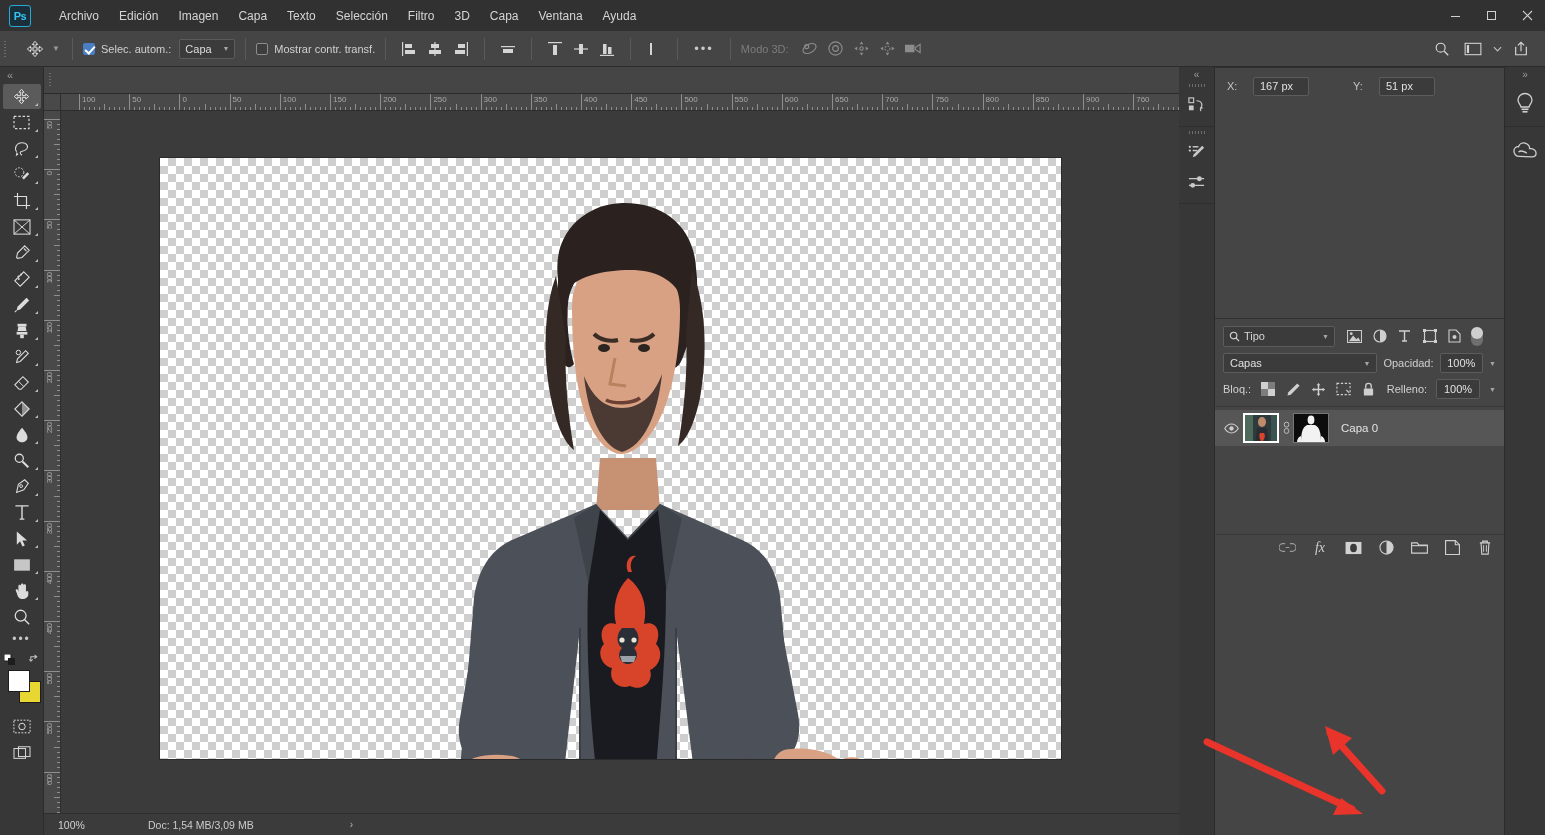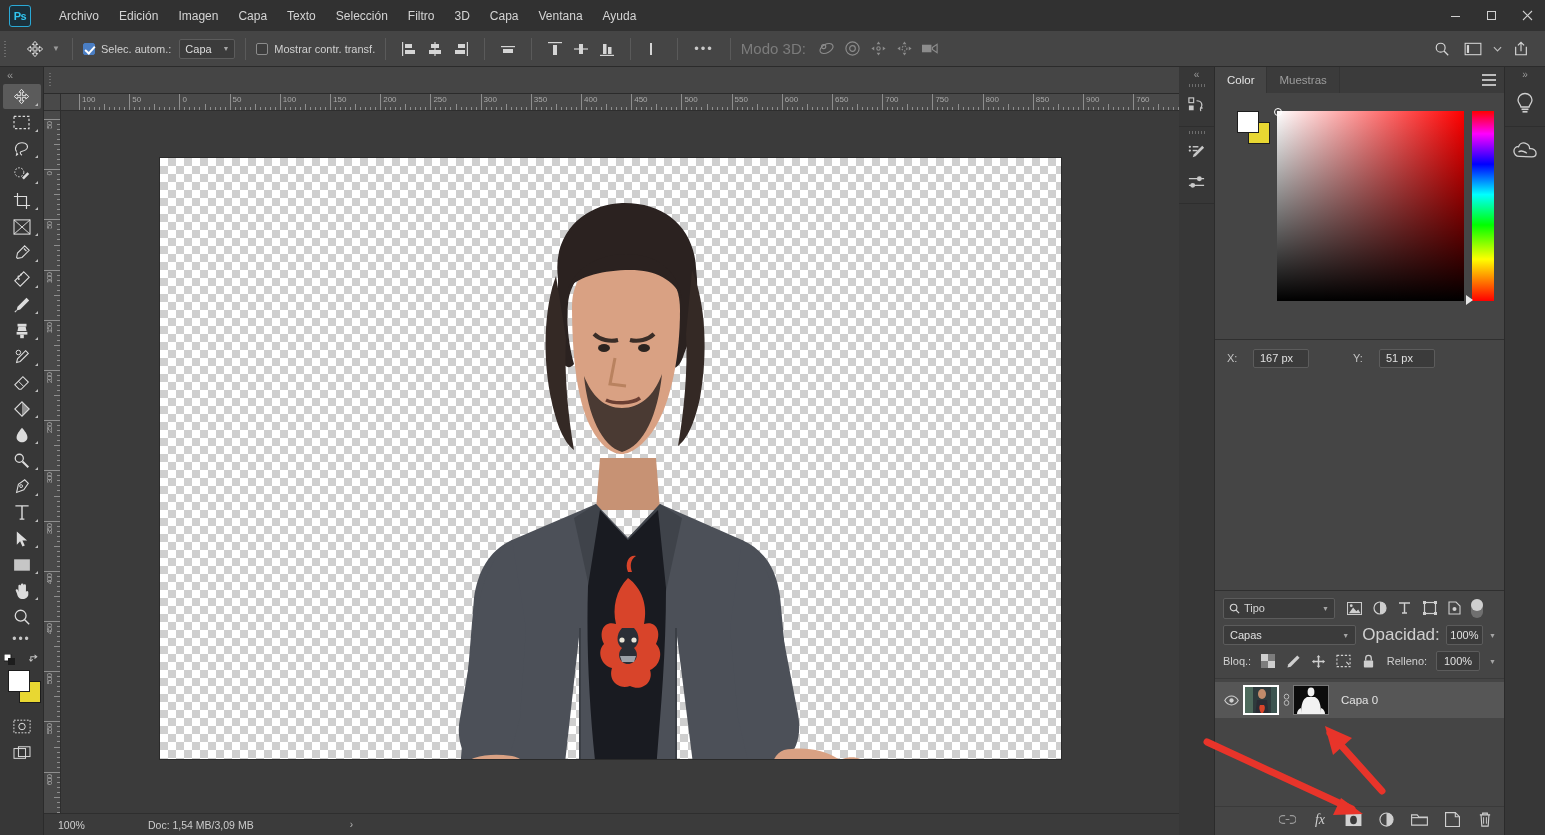--- a/index.html
+++ b/index.html
@@ -71,21 +71,21 @@
     border-radius: 2px; display: flex; align-items: center;
     padding: 0 5px; margin-left: 8px; justify-content: space-between;
     font-size: 11px; color: #ddd;
   }
   .ob-select .cv { font-size: 7px; color: #a5a5a5; }
   .align-btn {
     width: 26px; height: 24px; display: flex; align-items: center;
     justify-content: center;
   }
   .ob-dots { color: #c8c8c8; letter-spacing: 2px; font-size: 13px; padding: 0 6px; }
-  .ob-dim { color: #7c7c7c; font-size: 15px; }
+  .ob-dim { color: #7c7c7c; font-size: 11px; }
   .ob-right { margin-left: auto; display: flex; align-items: center; padding-right: 10px; gap: 3px; }
   .ob-ricon { width: 28px; height: 26px; display: flex; align-items: center; justify-content: center; }
 
   
   .toolbar {
     position: absolute; left: 0; top: 67px; width: 44px; height: 768px;
     background: #373737; border-right: 1px solid #2b2b2b;
     padding-top: 4px;
   }
   .tb-grip { height: 13px; position: relative; }
@@ -1212,43 +1212,20 @@
             <path d="M2 6 H18 M2 13 H18" stroke="#c9c9c9" stroke-width="1.4"></path>
             <circle cx="13" cy="6" r="2.6" fill="#c9c9c9"></circle>
             <circle cx="6" cy="13" r="2.6" fill="#c9c9c9"></circle>
           </svg>
       </div>
     </div>
   </div>
 
   <div class="rightpanels">
 
-    <div class="panel">
-      <div class="panel-tabs">
-        <div class="ptab active">Color</div>
-        <div class="ptab">Muestras</div>
-        <div class="pmenu">
-            <i></i>
-            <i></i>
-            <i></i>
-          </div>
-      </div>
-      <div class="colorpanel">
-        <div class="cp-sw">
-          <div class="cp-bg"></div>
-          <div class="cp-fg"></div>
-        </div>
-        <div class="cp-field">
-          <span class="marker"></span>
-        </div>
-        <div class="cp-hue">
-          <span class="hm"></span>
-        </div>
-      </div>
-    </div>
 
     <div class="panel-divider"></div>
 
     <div class="panel proppanel">
       <div class="pp-row">
         <span class="pp-lab">X:</span>
         <span class="pp-input">167 px</span>
         <span class="pp-link" style="visibility:hidden"></span>
         <span class="pp-lab">Y:</span>
         <span class="pp-input">51 px</span>
@@ -1302,21 +1279,21 @@
             </svg>
         </div>
         <div class="lp-toggle"></div>
       </div>
 
       <div class="lp-blend">
         <div class="blend-sel">
           <span>Capas</span>
           <span style="font-size:7px;color:#a5a5a5">▼</span>
         </div>
-        <span style="font-size:17px;color:#d0d0d0">Opacidad:</span>
+        <span style="font-size:11px;color:#d0d0d0">Opacidad:</span>
         <span class="num-field">100%</span>
         <span style="font-size:7px;color:#a5a5a5">▼</span>
       </div>
 
       <div class="lp-lock">
         <span style="font-size:11px;color:#d0d0d0">Bloq.:</span>
         <span class="lock-ic">
           <svg width="14" height="14" viewBox="0 0 14 14">
               <rect x="0" y="0" width="7" height="7" fill="#cfcfcf"></rect>
               <rect x="7" y="7" width="7" height="7" fill="#cfcfcf"></rect>

